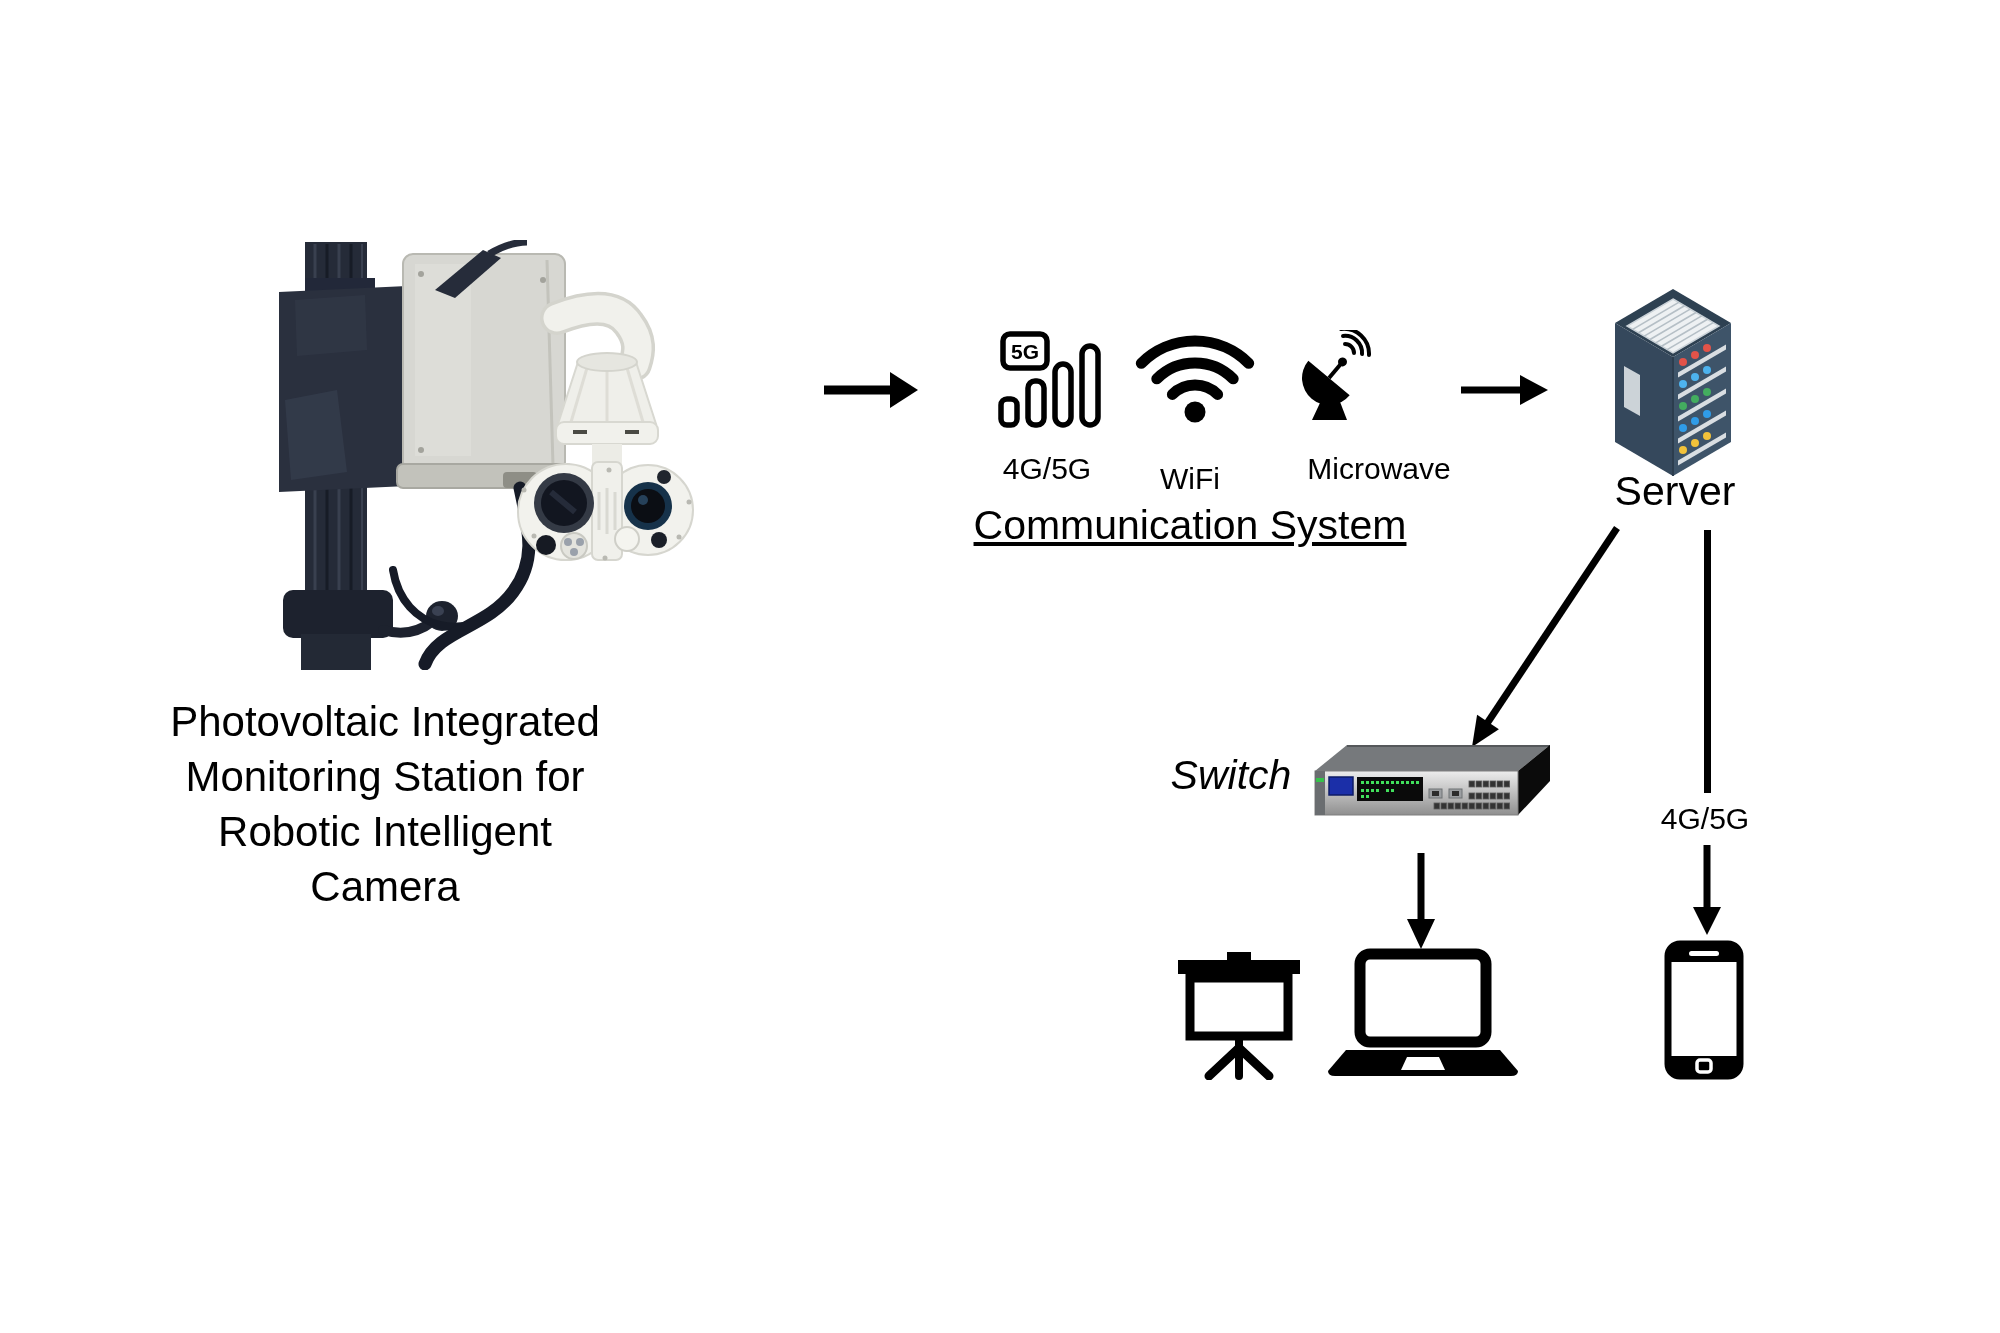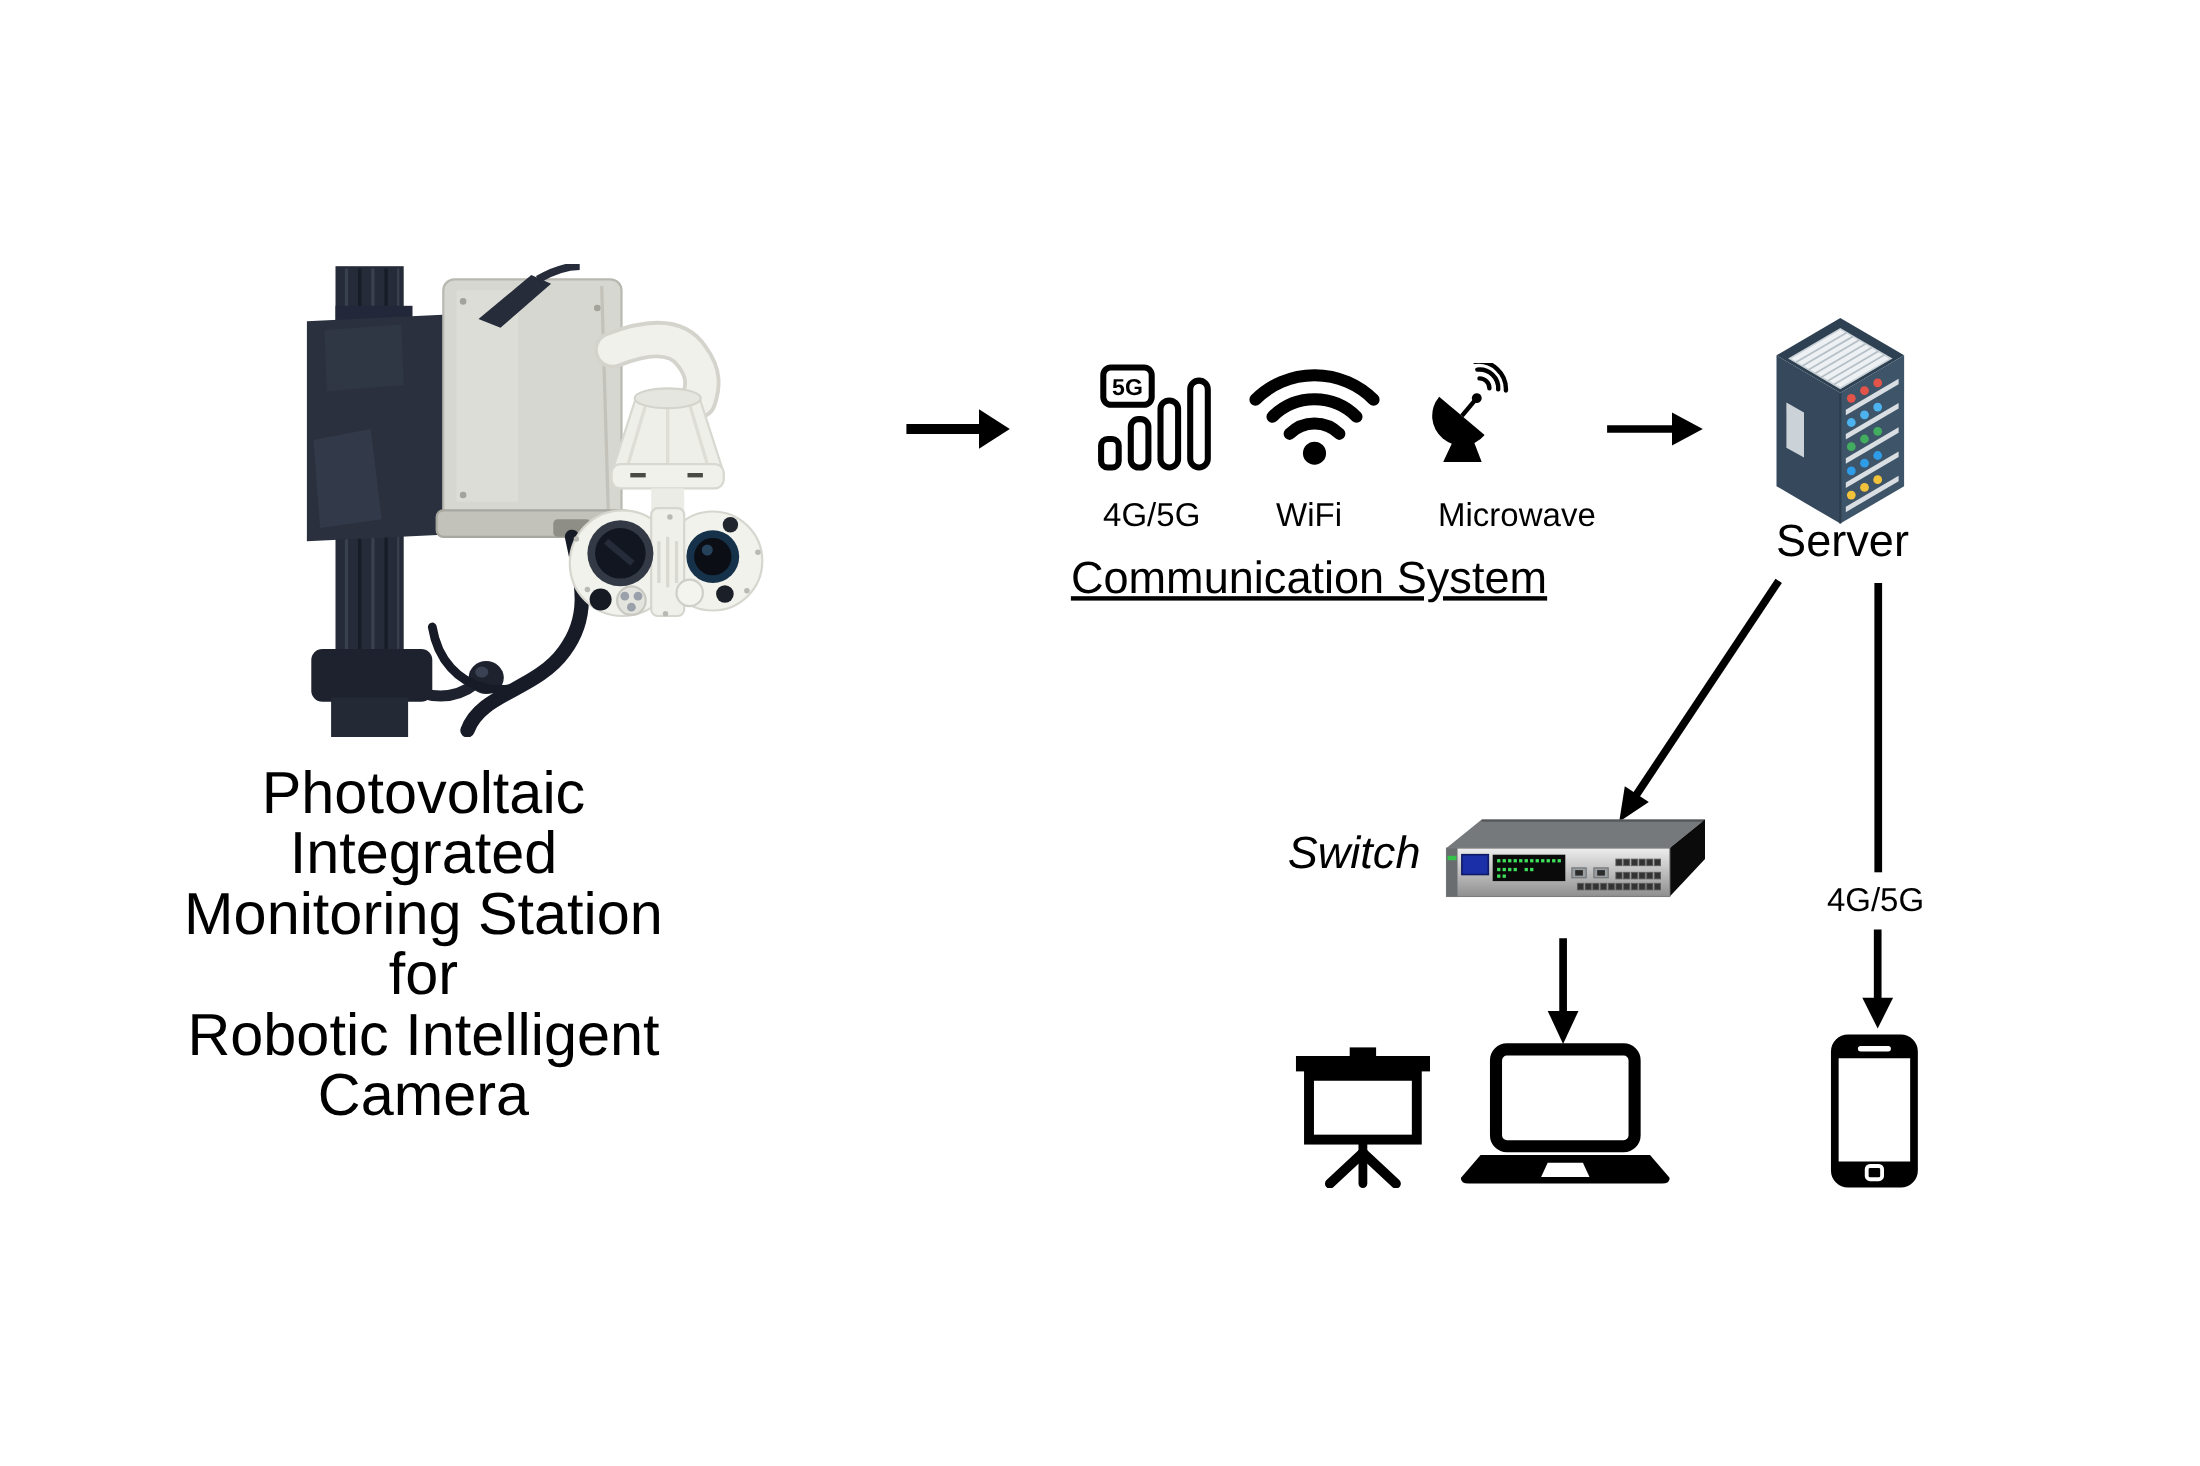--- a/index.html
+++ b/index.html
@@ -5,21 +5,21 @@
   html,body{margin:0;padding:0;background:#fff;}
   .canvas{
     position:relative; width:2000px; height:1333px; background:#ffffff;
     font-family:"Liberation Sans", sans-serif; color:#000; overflow:hidden;
   }
   .abs{position:absolute;}
   .lbl{position:absolute; text-align:center; color:#000; white-space:nowrap;}
   .lbl-small{font-size:30px; line-height:38px;}
   .lbl-big{font-size:41px; line-height:46px;}
   .caption{
-    position:absolute; text-align:center; font-size:54px; line-height:55px;
+    position:absolute; text-align:center; font-size:42px; line-height:55px;
     white-space:pre-line; color:#000;
   }
   svg{display:block;}
 </style>
 </head>
 <body>
 
 <div class="canvas">
 
   <svg class="abs" style="left:275px; top:240px;" width="420" height="430" viewBox="0 0 420 430">
@@ -141,21 +141,21 @@
       <line x1="0" y1="0" x2="0" y2="-19" stroke="#000" stroke-width="4"></line>
       <circle cx="0" cy="-21" r="4.5" fill="#000"></circle>
     </g>
     <path d="M 28,60 L 39,64 L 49,90 L 14,90 Z" fill="#000"></path>
     <path d="M 47,14 A 9,9 0 0 1 56,23" fill="none" stroke="#000" stroke-width="4" stroke-linecap="round"></path>
     <path d="M 45,6 A 17,17 0 0 1 64,24" fill="none" stroke="#000" stroke-width="4" stroke-linecap="round"></path>
     <path d="M 43,-1 A 25,25 0 0 1 71,25" fill="none" stroke="#000" stroke-width="4" stroke-linecap="round"></path>
   </svg>
 
   <div class="lbl lbl-small" style="left:972px; top:450px; width:150px;">4G/5G</div>
-  <div class="lbl lbl-small" style="left:1115px; top:450px; width:150px;">WiFi</div>
+  <div class="lbl lbl-small" style="left:1115px; top:460px; width:150px;">WiFi</div>
   <div class="lbl lbl-small" style="left:1299px; top:450px; width:160px;">Microwave</div>
   <div class="lbl lbl-big" style="left:968px; top:502px; width:444px;text-decoration:underline;">Communication System</div>
 
   <svg class="abs" style="left:1458px; top:368px;" width="95" height="44" viewBox="0 0 95 44">
     <line x1="3" y1="22" x2="64" y2="22" stroke="#000" stroke-width="7"></line>
     <polygon points="62,7 62,37 90,22" fill="#000"></polygon>
   </svg>
 
   <svg class="abs" style="left:1610px; top:286px;" width="130" height="192" viewBox="0 0 130 192">
     <polygon points="63,3 121,37 63,71 5,37" fill="#2e4152"></polygon>

